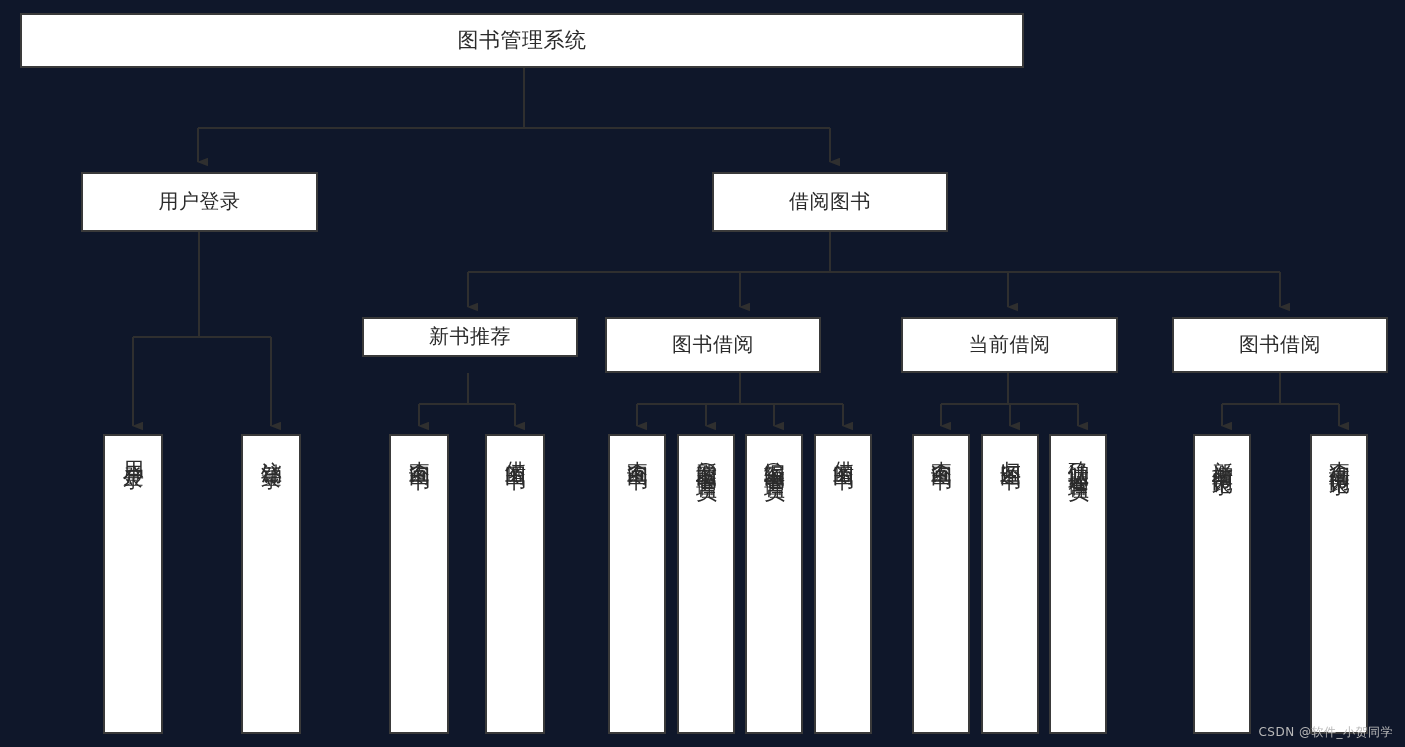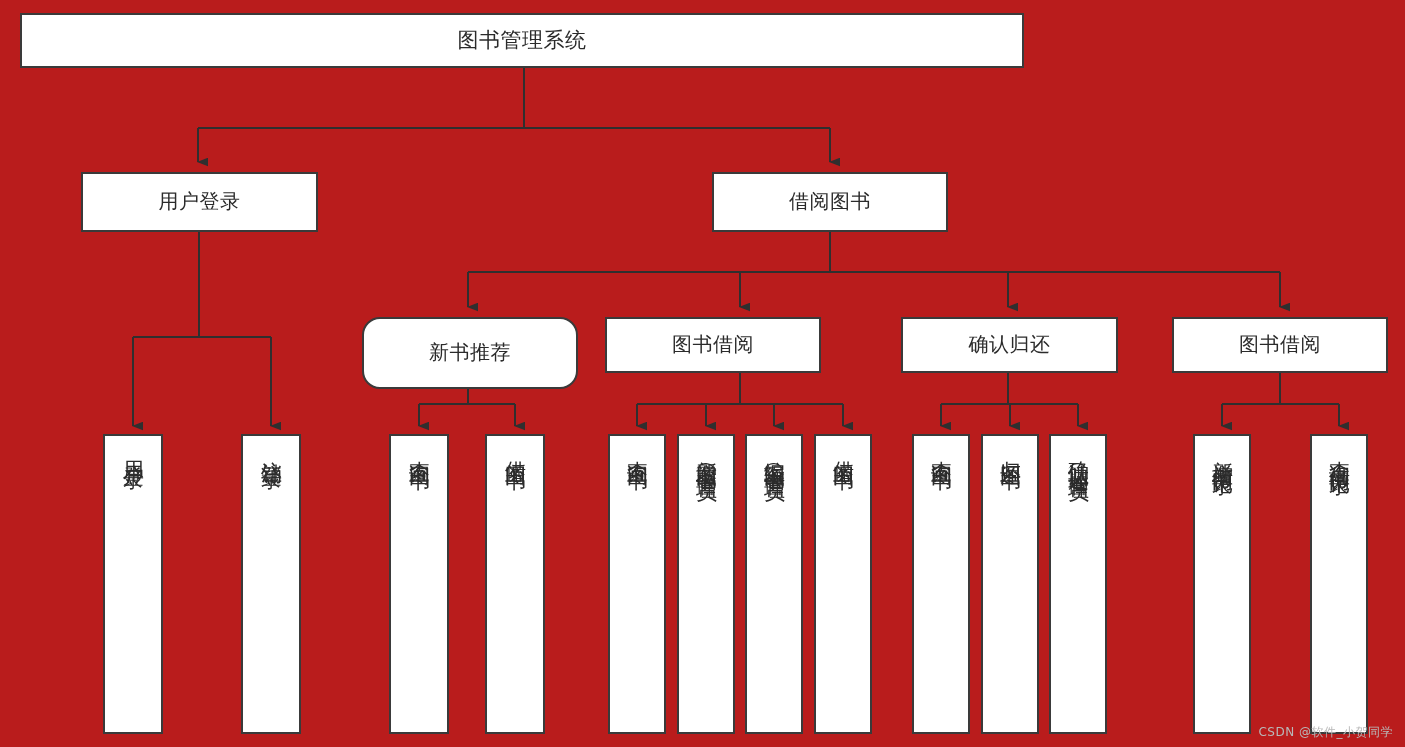--- a/index.html
+++ b/index.html
@@ -8,21 +8,21 @@
     padding: 0;
     background: #ffffff;
   }
   body {
     font-family: "DejaVu Sans", "Liberation Sans", sans-serif;
   }
   #diagram-root {
     position: relative;
     width: 1405px;
     height: 747px;
-    background: #b91c1c;
+    background: #0f172a;
     overflow: hidden;
   }
   #edge-layer {
     position: absolute;
     left: 0;
     top: 0;
     width: 1405px;
     height: 747px;
     pointer-events: none;
   }
@@ -132,28 +132,28 @@
     <span class="node-label">图书管理系统</span>
   </div>
 
   <div class="node level1" style="left:81px; top:172px; width:237px; height:60px;">
     <span class="node-label">用户登录</span>
   </div>
   <div class="node level1" style="left:712px; top:172px; width:236px; height:60px;">
     <span class="node-label">借阅图书</span>
   </div>
 
-  <div class="node level2" style="left:362px; top:317px; width:216px; height:72px;border-radius:18px;">
+  <div class="node level2" style="left:362px; top:317px; width:216px; height:40px;">
     <span class="node-label">新书推荐</span>
   </div>
   <div class="node level2" style="left:605px; top:317px; width:216px; height:56px;">
     <span class="node-label">图书借阅</span>
   </div>
   <div class="node level2" style="left:901px; top:317px; width:217px; height:56px;">
-    <span class="node-label">确认归还</span>
+    <span class="node-label">当前借阅</span>
   </div>
   <div class="node level2" style="left:1172px; top:317px; width:216px; height:56px;">
     <span class="node-label">图书借阅</span>
   </div>
 
   <div class="node leaf" style="left:103px; top:434px; width:60px; height:300px;">
     <span class="node-label">用户登录</span>
   </div>
   <div class="node leaf" style="left:241px; top:434px; width:60px; height:300px;">
     <span class="node-label">注销登录</span>

